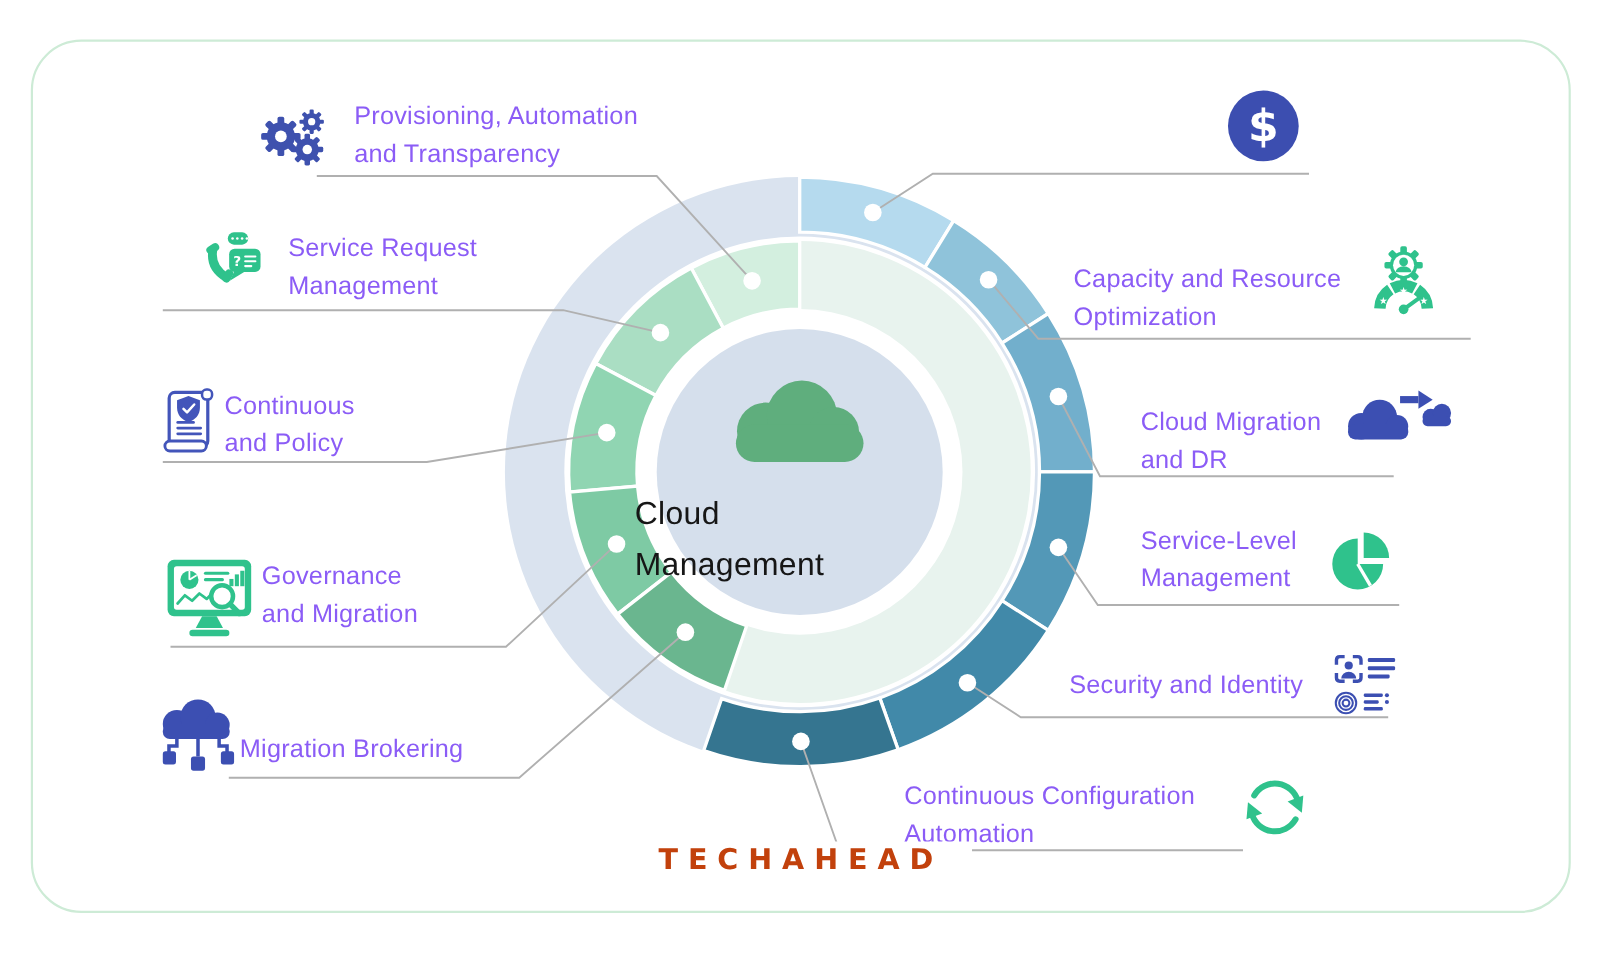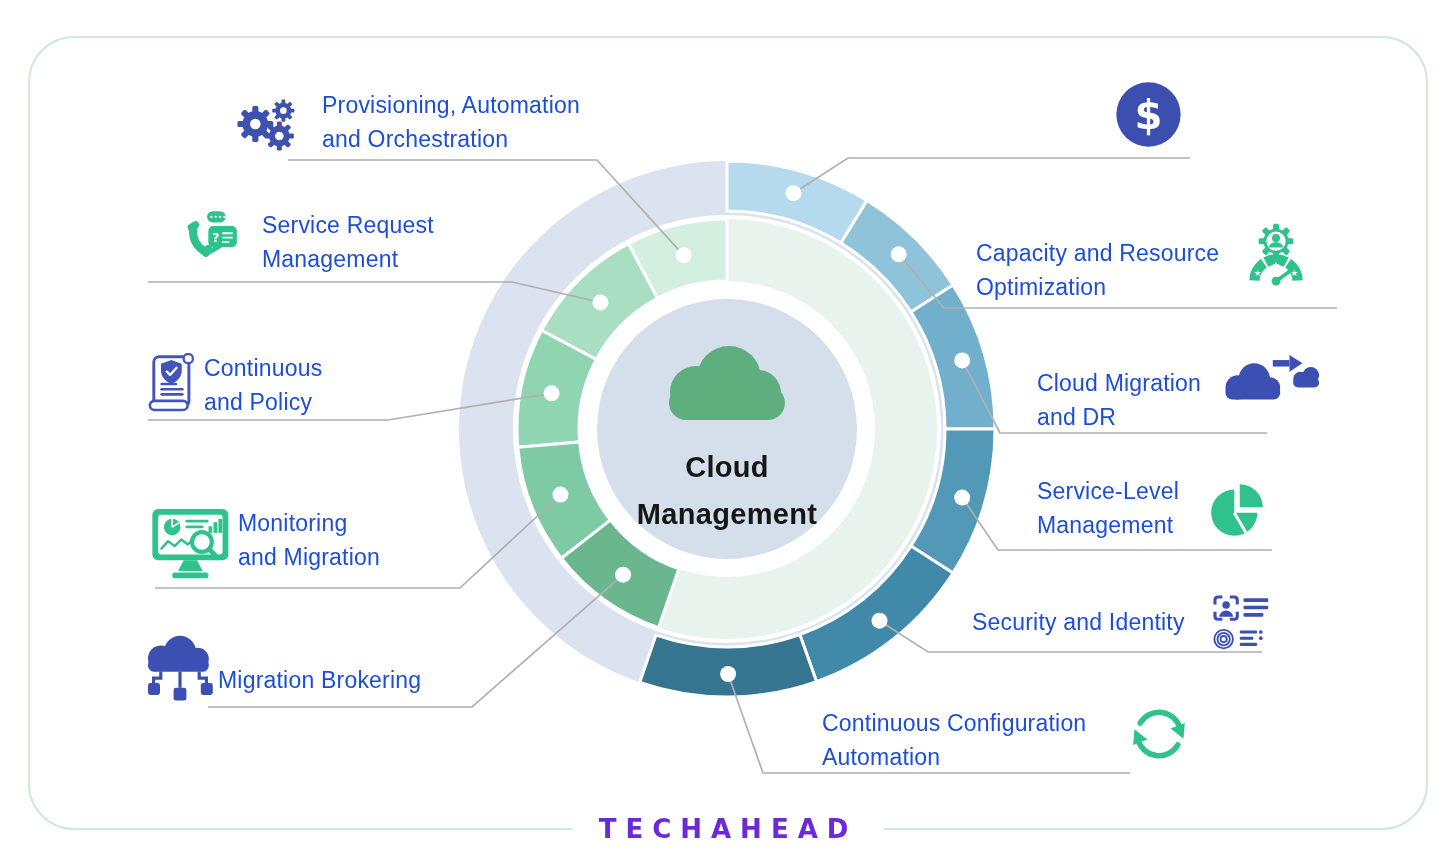--- a/index.html
+++ b/index.html
@@ -7,31 +7,31 @@
     position:relative;width:1456px;height:866px;background:#fff;overflow:hidden;
     font-family:"Liberation Sans","DejaVu Sans",sans-serif;
   }
   #frame{
     position:absolute;left:28px;top:36px;right:28px;bottom:36px;
     border:2px solid #cdebd6;border-radius:46px;pointer-events:none;
   }
   #ring-svg{position:absolute;left:0;top:0;}
   .label{
     position:absolute;font-size:23px;line-height:34px;font-weight:500;
-    color:#1d4ed8;white-space:nowrap;letter-spacing:0.2px;
+    color:#8b5cf6;white-space:nowrap;letter-spacing:0.2px;
   }
   .center-text{
-    position:absolute;left:577px;top:444px;width:300px;text-align:center;
-    font-size:29px;line-height:47px;font-weight:700;color:#161616;letter-spacing:0.3px;
+    position:absolute;left:577px;top:444px;width:300px;
+    font-size:29px;line-height:47px;font-weight:400;color:#161616;letter-spacing:0.3px;
   }
   .icon{position:absolute;}
   #brand{
-    position:absolute;left:50%;top:812px;transform:translateX(-50%);
+    position:absolute;left:50%;top:765px;transform:translateX(-50%);
     background:#fff;padding:0 26px;font-size:26px;line-height:34px;font-weight:700;
-    letter-spacing:9px;color:#6d28d9;font-family:"DejaVu Sans","Liberation Sans",sans-serif;
+    letter-spacing:9px;color:#c2410c;font-family:"DejaVu Sans","Liberation Sans",sans-serif;
   }
 </style>
 </head>
 <body>
 <div id="canvas">
 
   <div id="frame"></div>
 
   <svg id="ring-svg" width="1456" height="866">
       <circle cx="727" cy="429" r="268" fill="#dae3ef"></circle>
@@ -78,24 +78,24 @@
       <circle cx="962.2" cy="497.6" r="8" fill="#ffffff"></circle>
       <circle cx="879.5" cy="620.7" r="8" fill="#ffffff"></circle>
       <circle cx="728.1" cy="674.0" r="8" fill="#ffffff"></circle>
     </svg>
 
   <div class="center-text">
     <div>Cloud</div>
     <div>Management</div>
   </div>
 
-  <div class="label" style="left:322px;top:88px"><span>Provisioning, Automation</span><br><span>and Orchestration</span></div>
+  <div class="label" style="left:322px;top:88px"><span>Provisioning, Automation</span><br><span>and Transparency</span></div>
   <div class="label" style="left:262px;top:208px"><span>Service Request</span><br><span>Management</span></div>
   <div class="label" style="left:204px;top:351px"><span>Continuous</span><br><span>and Policy</span></div>
-  <div class="label" style="left:238px;top:506px"><span>Monitoring</span><br><span>and Migration</span></div>
+  <div class="label" style="left:238px;top:506px"><span>Governance</span><br><span>and Migration</span></div>
   <div class="label" style="left:218px;top:663px"><span>Migration Brokering</span></div>
   <div class="label" style="left:976px;top:236px"><span>Capacity and Resource</span><br><span>Optimization</span></div>
   <div class="label" style="left:1037px;top:366px"><span>Cloud Migration</span><br><span>and DR</span></div>
   <div class="label" style="left:1037px;top:474px"><span>Service-Level</span><br><span>Management</span></div>
   <div class="label" style="left:972px;top:605px"><span>Security and Identity</span></div>
   <div class="label" style="left:822px;top:706px"><span>Continuous Configuration</span><br><span>Automation</span></div>
 
   <div id="brand">TECHAHEAD</div>
 
 <svg viewBox="0 0 100 84" width="68" height="56" class="icon" style="left: 236px; top: 96px;">

